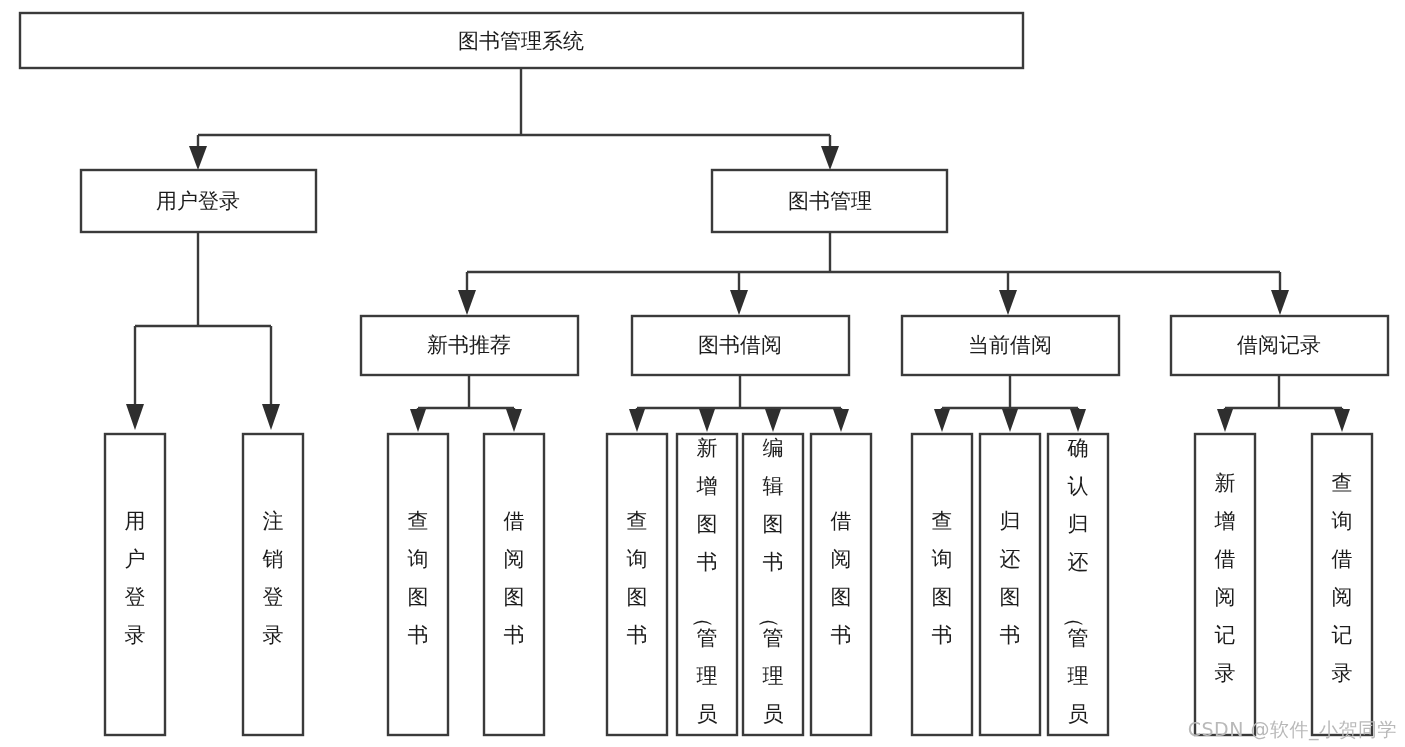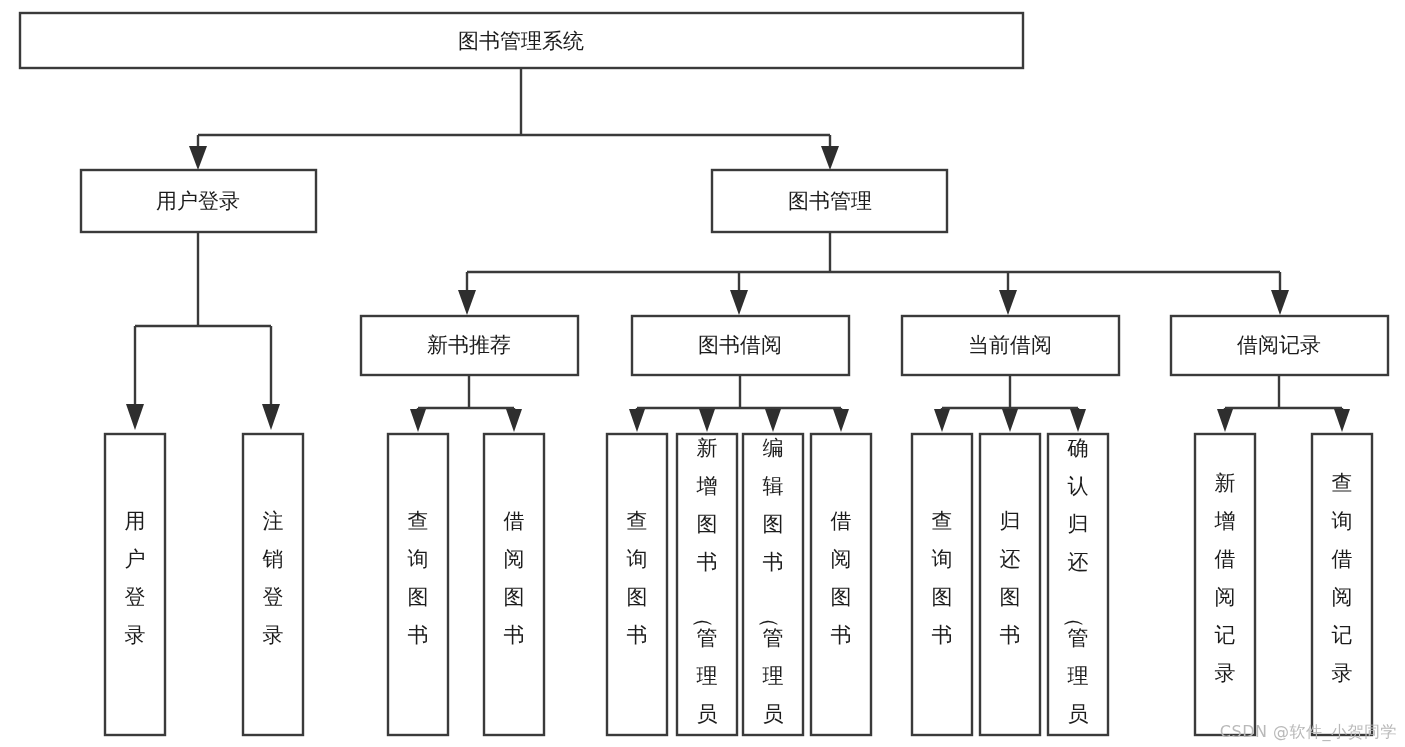--- a/index.html
+++ b/index.html
@@ -47,21 +47,21 @@
   }
   .arrow-head {
     fill: #2e2e2e;
     stroke: none;
   }
   .watermark {
     position: absolute;
     right: 8px;
     bottom: 4px;
     font-family: "DejaVu Sans", "Liberation Sans", sans-serif;
-    font-size: 16px;
+    font-size: 19px;
     color: #b9b9b9;
     letter-spacing: 0.5px;
     white-space: nowrap;
     user-select: none;
   }
 </style>
 </head>
 <body>
 
 <svg id="diagram" viewBox="0 0 1405 747" xmlns="http://www.w3.org/2000/svg">

